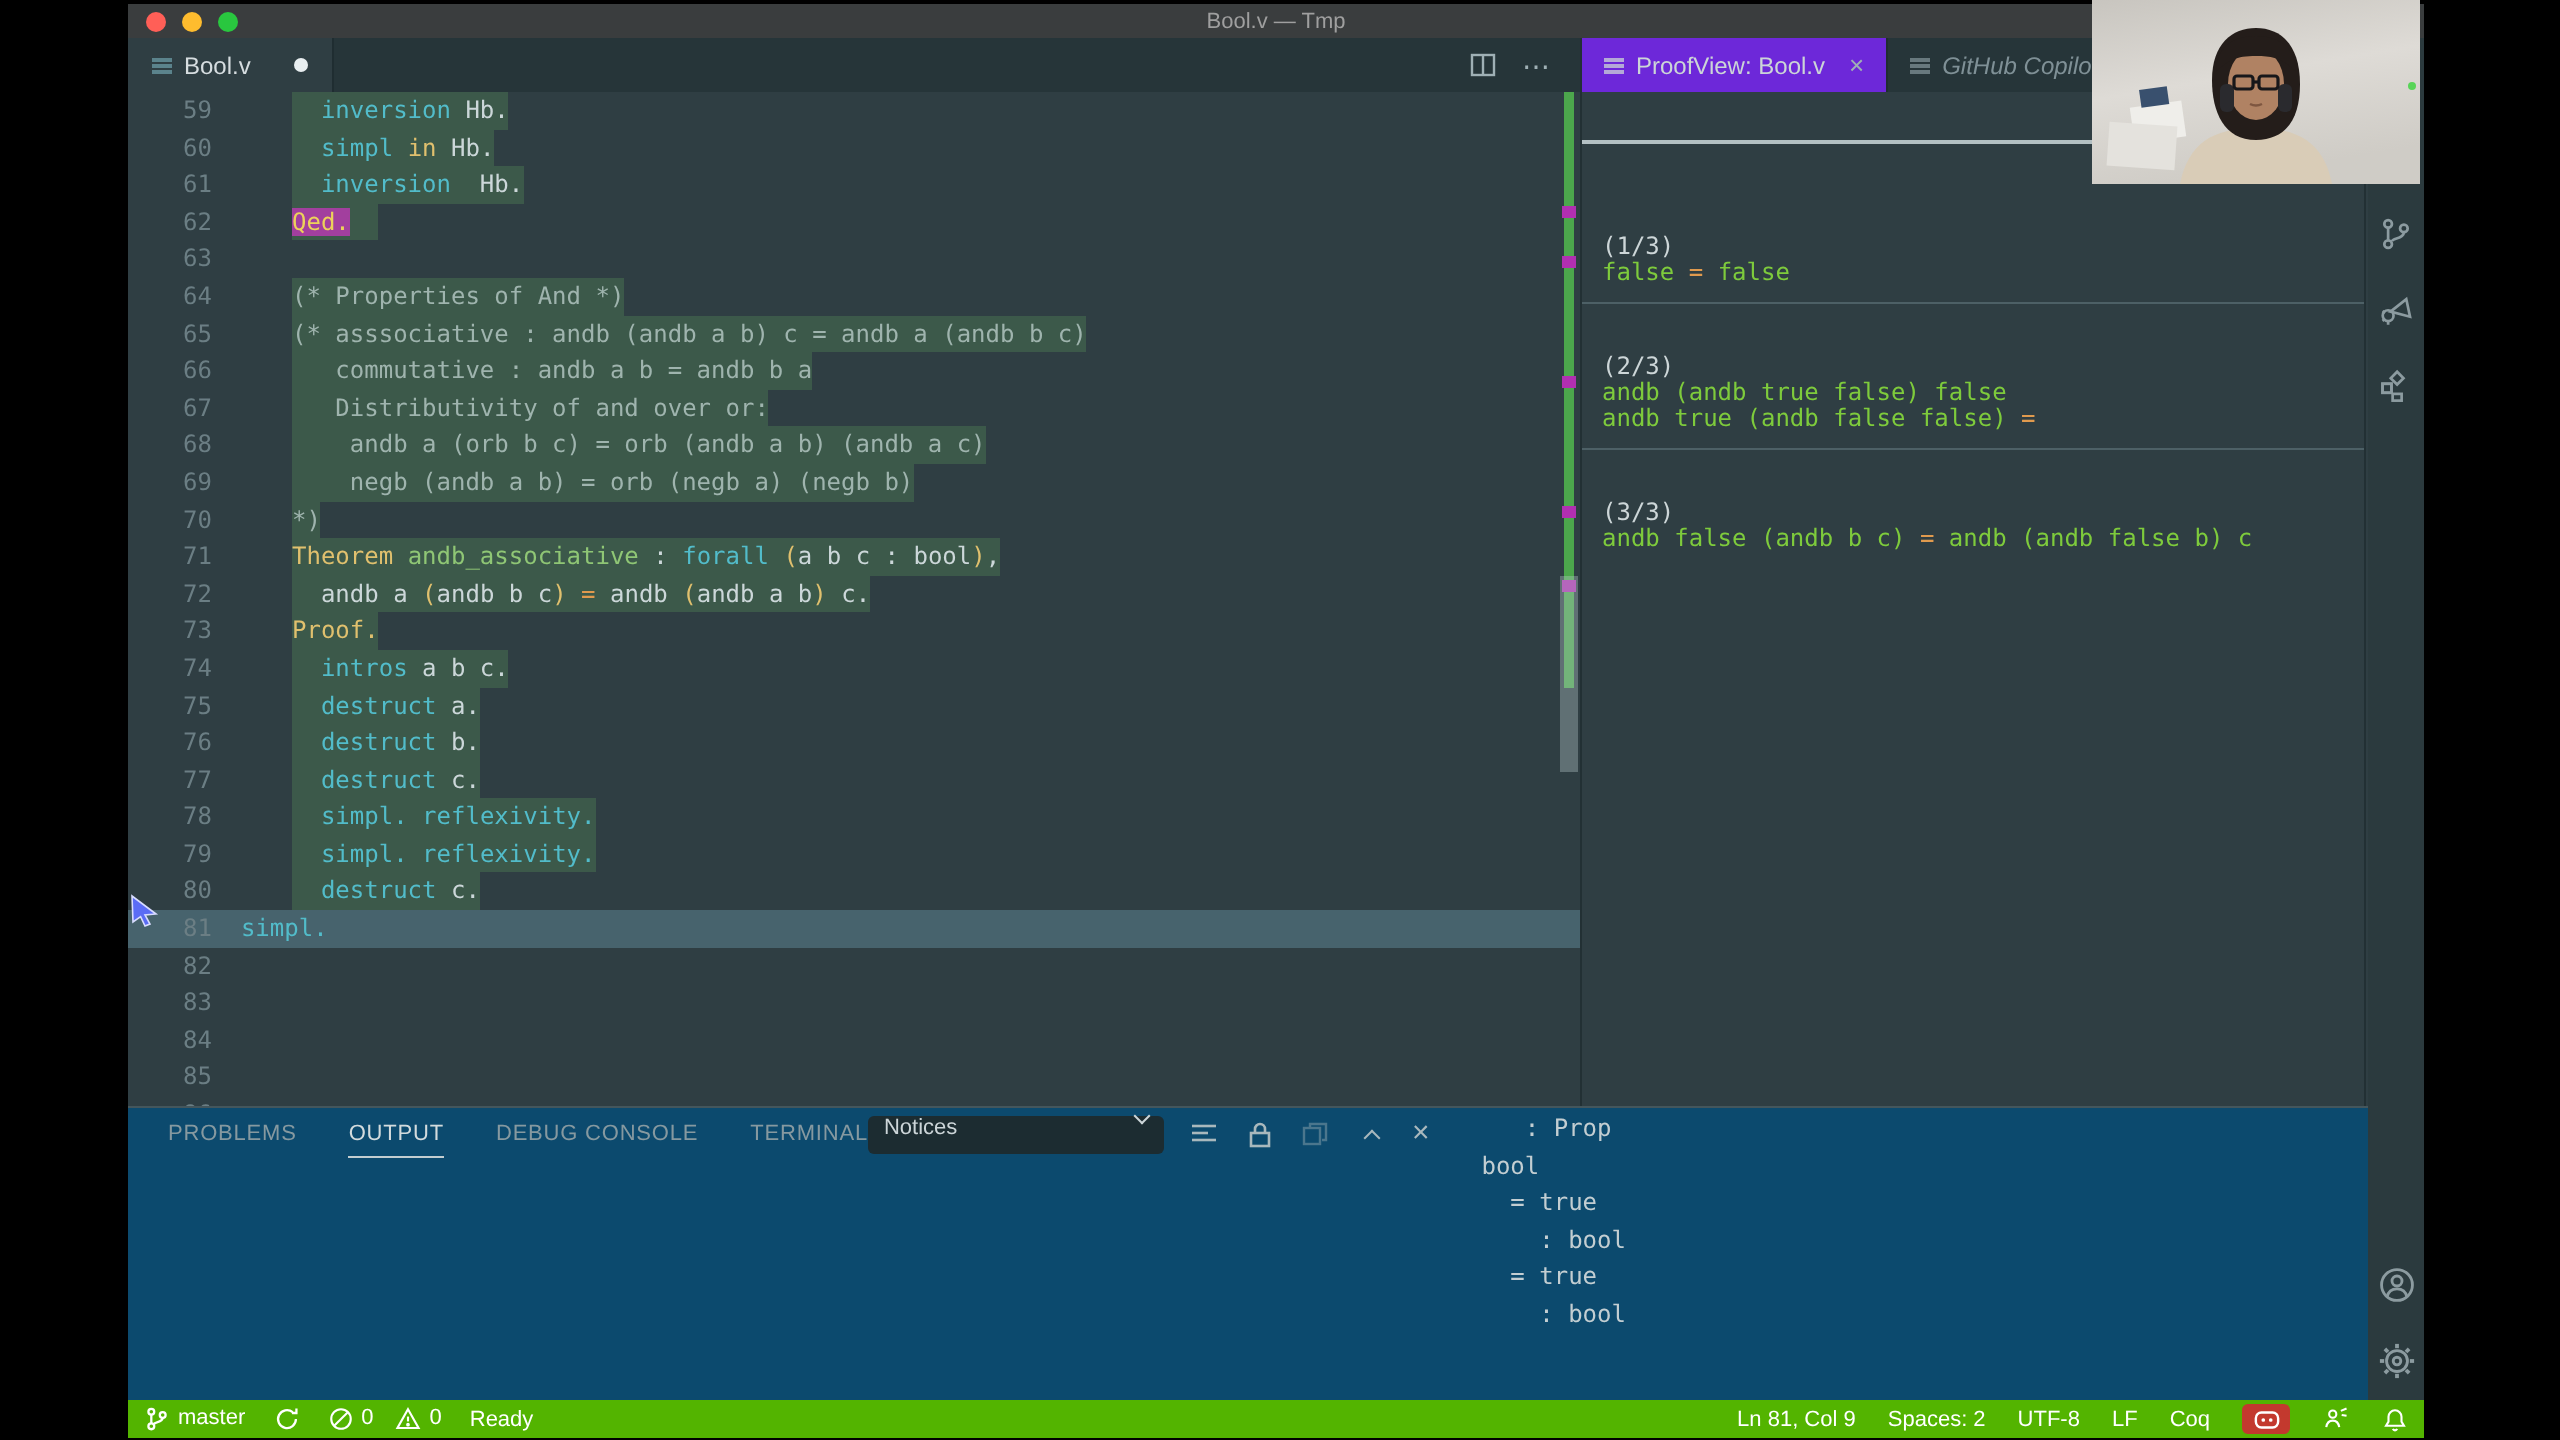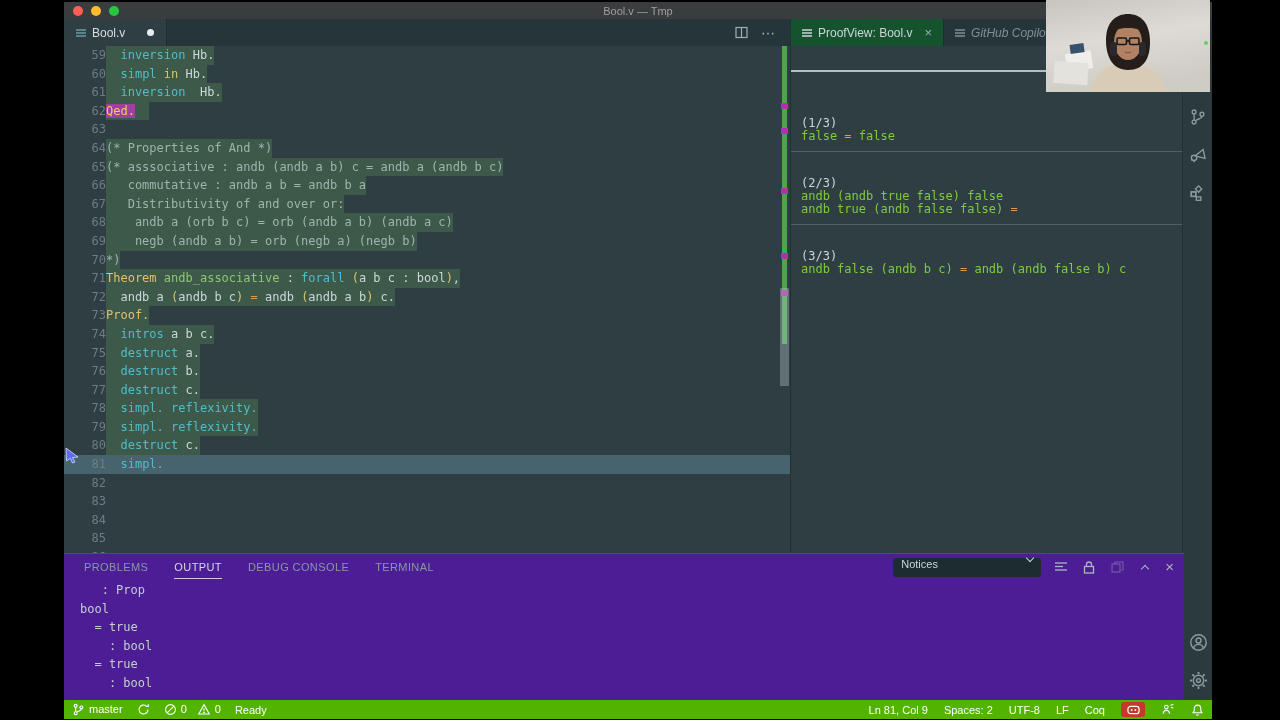--- a/index.html
+++ b/index.html
@@ -29,21 +29,21 @@
   .tab .mod-dot { width:7px; height:7px; border-radius:50%; background:#e8eef0; margin-left:16px; }
   .lines-icon { width:10px; height:2px; background:currentColor; opacity:.75;
                 box-shadow:0 3px 0 currentColor, 0 6px 0 currentColor; margin-top:-6px; }
   .tab-actions { margin-left:auto; display:flex; align-items:center; gap:12px; padding-right:14px; color:#9fb0b5; }
   .ellipsis { font-size:14px; letter-spacing:1px; line-height:10px; }
 
   .editor { flex:1 1 auto; position:relative; overflow:hidden; background:#2f3e43; }
   .code-row { display:flex; height:18.6px; line-height:18.6px; font-family:"DejaVu Sans Mono", monospace; font-size:12px; }
   .gutter-num { width:42px; text-align:right; color:#6b7e84; flex:0 0 auto; user-select:none; }
   .code-text { white-space:pre; color:#ccd7d9; }
-  .code-text.proc { background:rgba(106,176,98,0.24); }
+  .code-text.proc { background:rgba(106,176,98,0.24);margin-left:40px; }
   .code-row.current { background:#47636d; }
   .seg-pl { color:#ccd7d9; }
   .seg-kw { color:#52bcca; }
   .seg-kw2 { color:#e0c06e; }
   .seg-id { color:#8fc675; }
   .seg-cm { color:#9fb4ae; }
   .seg-pr { color:#e0c06e; }
   .seg-op { color:#e09a4e; }
   .seg-qed { color:#ecd25a; background:#a23f9e; }
   .seg-g { color:#7ecb3c; }
@@ -51,32 +51,32 @@
   .overview-ruler { position:absolute; right:0; top:0; width:11px; height:100%; }
   .ruler-green { position:absolute; left:3px; top:0; width:5px; height:298px; background:#4ca64c; }
   .ruler-mark { position:absolute; left:2px; width:7px; height:6px; background:#b12fb1; }
   .ruler-thumb { position:absolute; left:1px; width:9px; top:242px; height:98px; background:rgba(190,205,210,0.35); }
 
   
   .proof-panel { width:392px; display:flex; flex-direction:column; background:#2f3e43; border-right:1px solid #223034; }
   .ptabbar { height:27px; background:#263539; display:flex; flex:0 0 auto; }
   .ptab { display:flex; align-items:center; gap:6px; padding:0 11px; font-size:12px; color:#7f9096;
           background:#263539; border-right:1px solid #1f2d31; white-space:nowrap; }
-  .ptab.active { background:#14532d; color:#ccd5d7; }
+  .ptab.active { background:#6d28d9; color:#ccd5d7; }
   .ptab.preview .ptab-label { font-style:italic; }
   .ptab-close { margin-left:6px; font-size:13px; color:#9fb0b5; }
   .panel-sep { margin-top:24px; height:2px; background:#b3c0c3; }
   .goals { margin-top:20px; }
   .goal-block { border-top:1px solid #4d6066; padding:4px 10px 7px 10px; }
   .goal-block:first-child { border-top:none; }
   .goal-header { font-family:"DejaVu Sans Mono", monospace; font-size:12px; color:#cdd6d8; line-height:14px;margin-top:20px; }
   .goal-line { font-family:"DejaVu Sans Mono", monospace; font-size:12px; line-height:13.5px; white-space:pre; }
 
   
-  .bottom-panel { height:147px; border-top:1px solid #44565c; background:#4c1d95; display:flex; flex-direction:column; }
+  .bottom-panel { height:147px; border-top:1px solid #44565c; background:#0c4a6e; display:flex; flex-direction:row; }
   .bp-header { height:26px; display:flex; align-items:center; padding:0 10px 0 20px; flex:0 0 auto; }
   .bp-tabs { display:flex; gap:26px; }
   .bp-tab { font-size:11px; letter-spacing:.4px; color:#8699a0; padding:6px 0 5px; border-bottom:1px solid transparent; }
   .bp-tab.active { color:#d3dbdd; border-bottom-color:#c3cdd0; }
   .bp-right { margin-left:auto; display:flex; align-items:center; gap:12px; color:#a9b8bd; }
   .channel-select { width:148px; height:19px; background:#1c2c31; border-radius:3px; display:flex; align-items:flex-start;
                     padding:0 8px; font-size:11px; color:#ccd5d8; }
   .chev { width:6px; height:6px; border-right:1.4px solid #ccd5d8; border-bottom:1.4px solid #ccd5d8; display:inline-block; }
   .chev.down { transform:rotate(45deg); margin-top:-3px; }
   .chev.up { transform:rotate(-135deg); margin-top:3px; border-color:#a9b8bd; }

